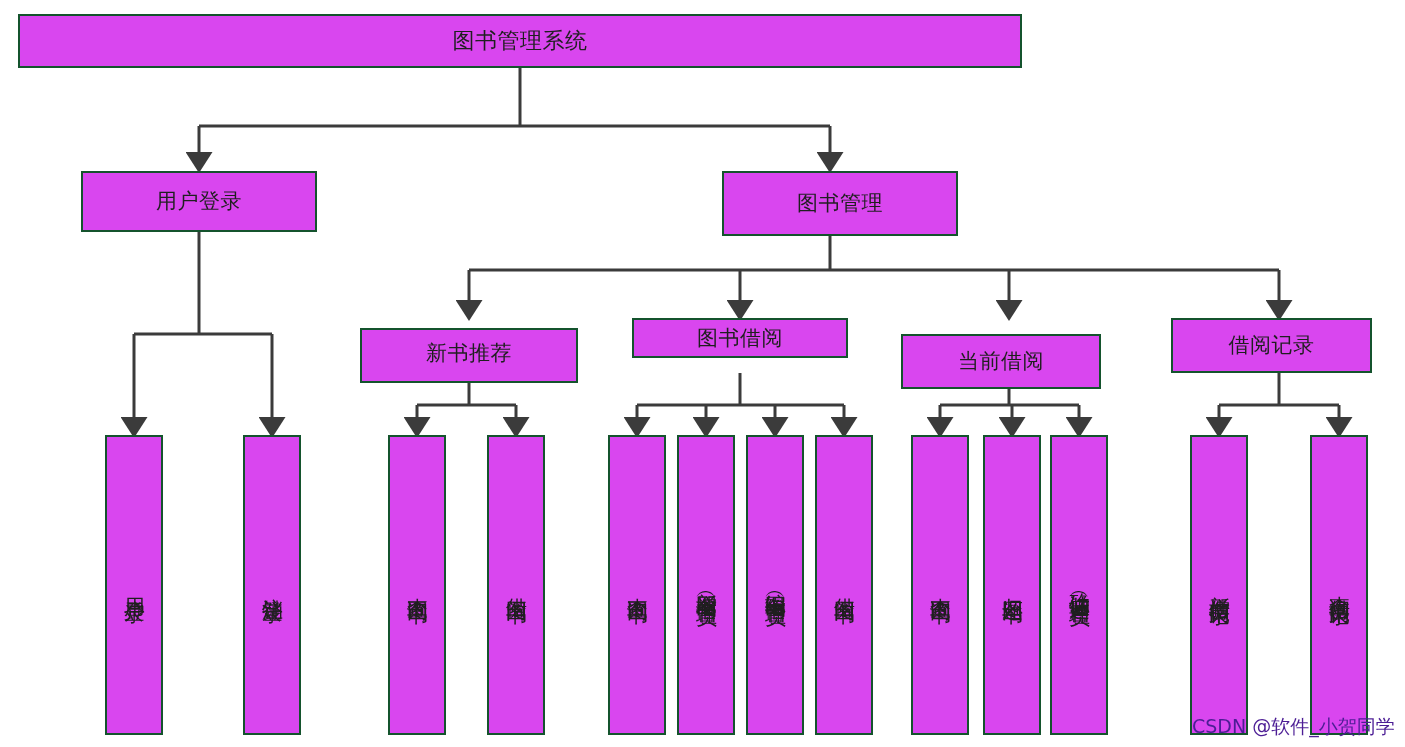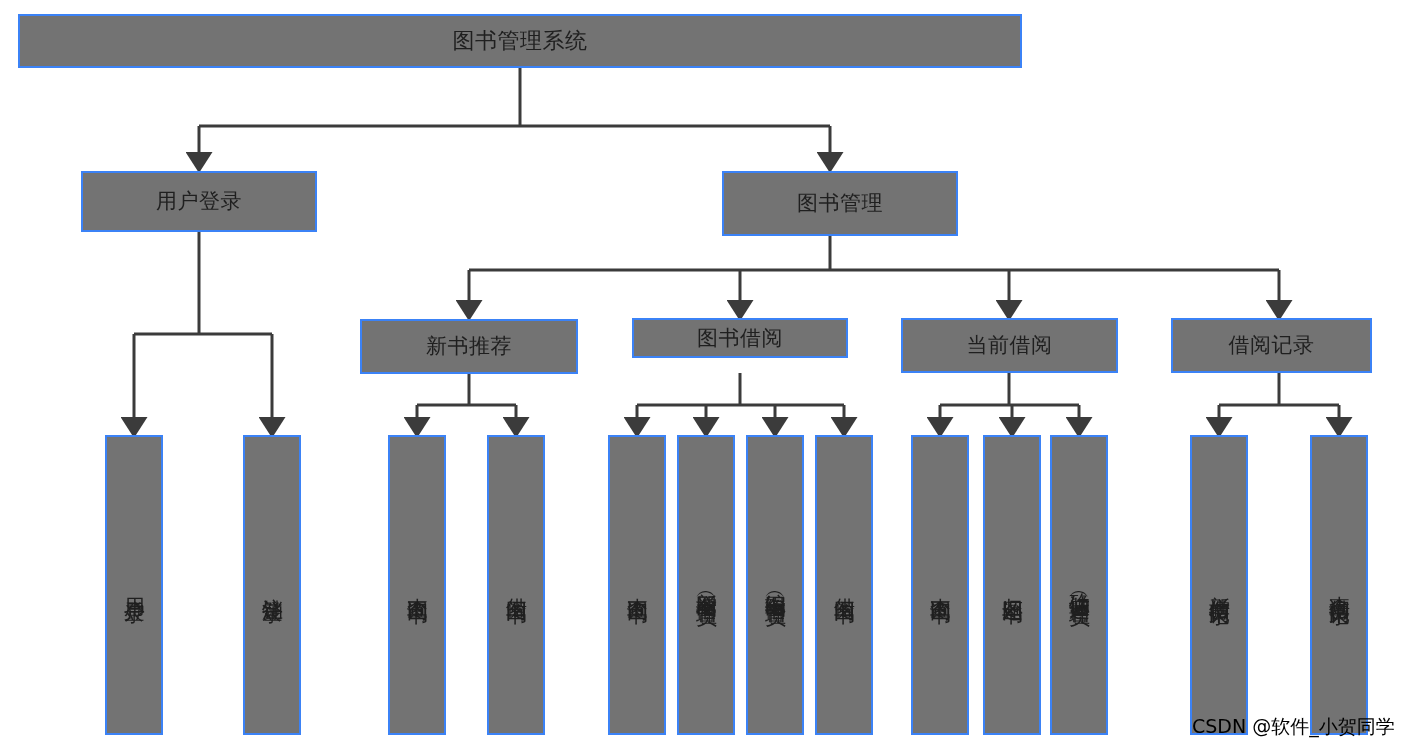--- a/index.html
+++ b/index.html
@@ -22,22 +22,22 @@
     position: absolute;
     left: 0;
     top: 0;
     width: 1405px;
     height: 747px;
     pointer-events: none;
   }
   .node {
     position: absolute;
     box-sizing: border-box;
-    border: 2px solid #3b82f6;
-    background: #737373;
+    border: 2px solid #14532d;
+    background: #d946ef;
     display: flex;
     align-items: center;
     justify-content: center;
     color: #1f1f1f;
   }
   .node .label {
     display: block;
     text-align: center;
     line-height: 1.28;
     letter-spacing: 0.5px;
@@ -130,27 +130,27 @@
     <span class="label">图书管理系统</span>
   </div>
 
   <div class="node horiz" id="node-user-login" style="left: 81px; top: 171px; width: 236px; height: 61px;">
     <span class="label">用户登录</span>
   </div>
   <div class="node horiz" id="node-book-manage" style="left: 711px; top: 171px; width: 236px; height: 65px; margin-left: 11px;">
     <span class="label">图书管理</span>
   </div>
 
-  <div class="node horiz" id="node-new-book-recommend" style="left: 360px; top: 319px; width: 218px; height: 55px;">
+  <div class="node horiz" id="node-new-book-recommend" style="left: 360px; top: 328px; width: 218px; height: 55px; font-family: Liberation Mono, monospace;">
     <span class="label">新书推荐</span>
   </div>
   <div class="node horiz" id="node-book-borrow" style="left: 632px; top: 318px; width: 216px; height: 40px;">
     <span class="label">图书借阅</span>
   </div>
-  <div class="node horiz" id="node-current-borrow" style="left: 901px; top: 318px; width: 217px; height: 55px;">
+  <div class="node horiz" id="node-current-borrow" style="left: 901px; top: 334px; width: 200px; height: 55px;">
     <span class="label">当前借阅</span>
   </div>
   <div class="node horiz" id="node-borrow-record" style="left: 1171px; top: 318px; width: 201px; height: 55px;">
     <span class="label">借阅记录</span>
   </div>
 
   <div class="node vert" id="node-leaf-0" style="left: 105px; top: 435px; width: 58px; height: 300px;">
     <span class="label">用户登录</span>
   </div>
   <div class="node vert" id="node-leaf-1" style="left: 243px; top: 435px; width: 58px; height: 300px;">
@@ -183,14 +183,14 @@
   <div class="node vert" id="node-leaf-10" style="left: 1050px; top: 435px; width: 58px; height: 300px;">
     <span class="label">确认归还（管理员）</span>
   </div>
   <div class="node vert" id="node-leaf-11" style="left: 1190px; top: 435px; width: 58px; height: 300px;">
     <span class="label">新增借阅记录</span>
   </div>
   <div class="node vert" id="node-leaf-12" style="left: 1310px; top: 435px; width: 58px; height: 300px;">
     <span class="label">查询借阅记录</span>
   </div>
 
-  <div class="watermark" id="watermark" style="left: 1192px; top: 714px; color: #000000;">CSDN @软件_小贺同学</div>
+  <div class="watermark" id="watermark" style="left: 1192px; top: 714px; color: #4c1d95;">CSDN @软件_小贺同学</div>
 </div>
 
 </body></html>

